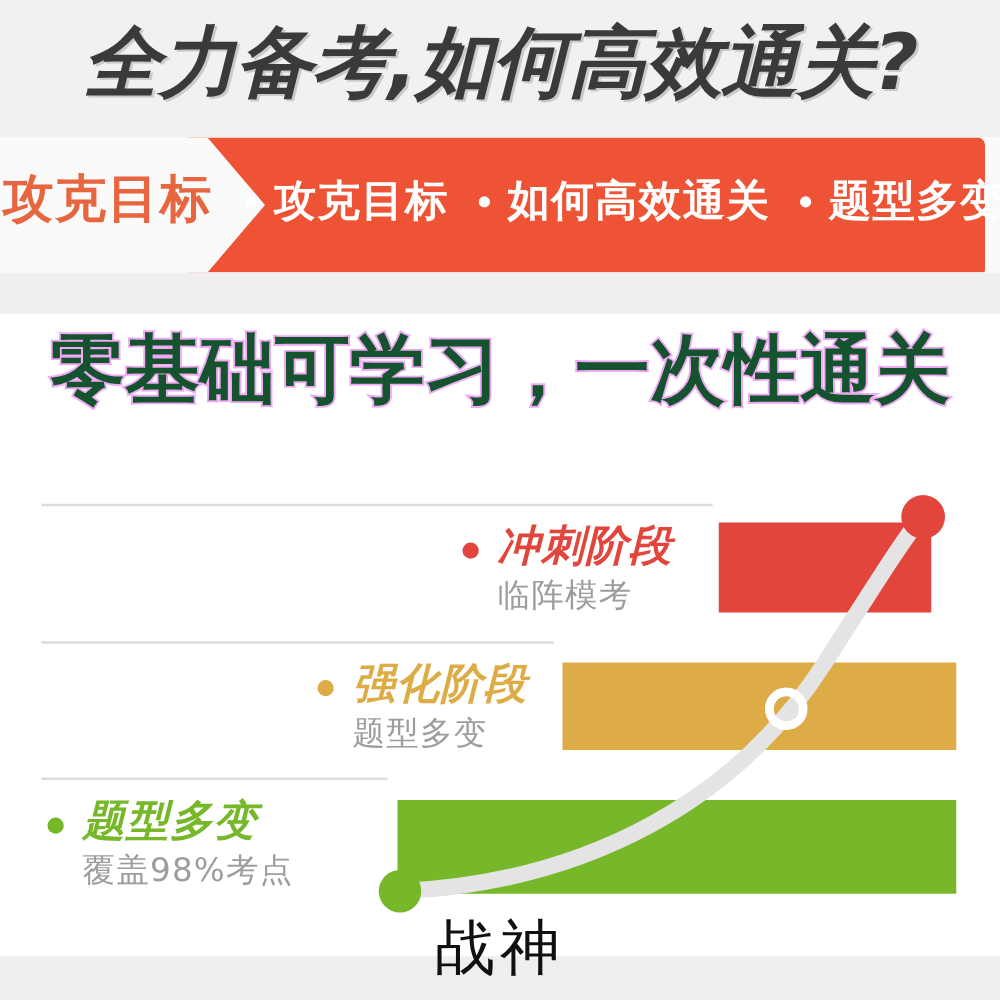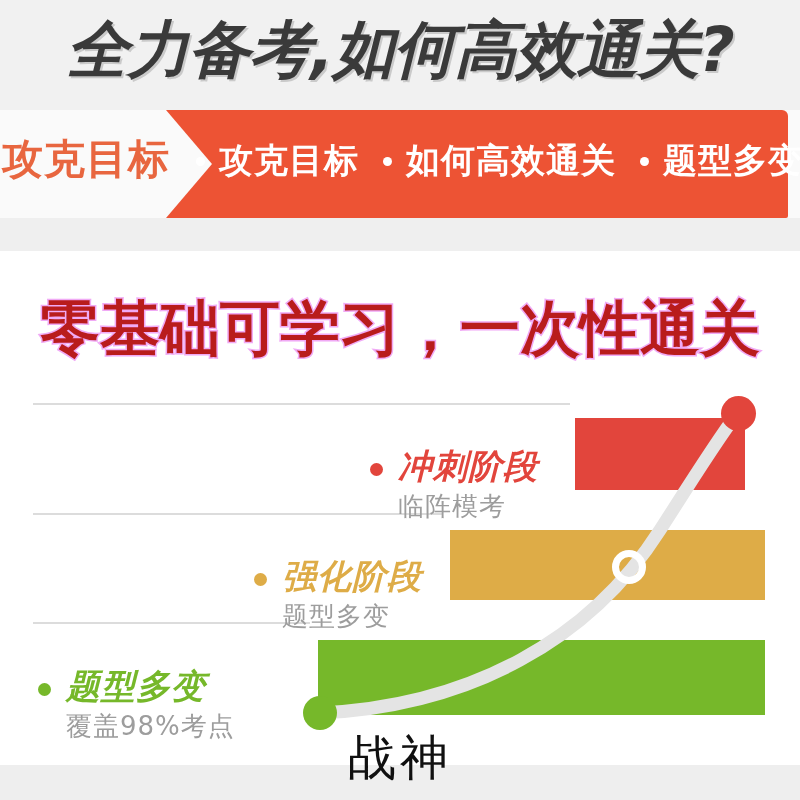--- a/index.html
+++ b/index.html
@@ -124,26 +124,26 @@
     top: 218px;
     width: 800px;
     height: 33px;
     background: #efefef;
   }
 
   
   .subhead {
     position: absolute;
     left: 0;
-    top: 289px;
+    top: 256px;
     width: 800px;
     text-align: center;
     font-size: 60px;
     font-weight: bold;
-    color: #b91c1c;
+    color: #14532d;
     letter-spacing: 0px;
     white-space: nowrap;
     -webkit-text-stroke: 3px #f0aaf5;
     paint-order: stroke fill;
   }
 
   
   .chart {
     position: absolute;
     left: 0;
@@ -161,21 +161,20 @@
   }
   .bar-green  { background: #76b82a; }
   .bar-gold   { background: #deac47; }
   .bar-red    { background: #e2453c; }
 
   .stage {
     position: absolute;
     display: flex;
     align-items: flex-start;
     white-space: nowrap;
-    margin-top: 29px;
   }
   .stage .dot {
     width: 13px;
     height: 13px;
     border-radius: 50%;
     margin-top: 14px;
     margin-right: 15px;
     flex: 0 0 auto;
   }
   .stage-text { display: flex; flex-direction: column; }

